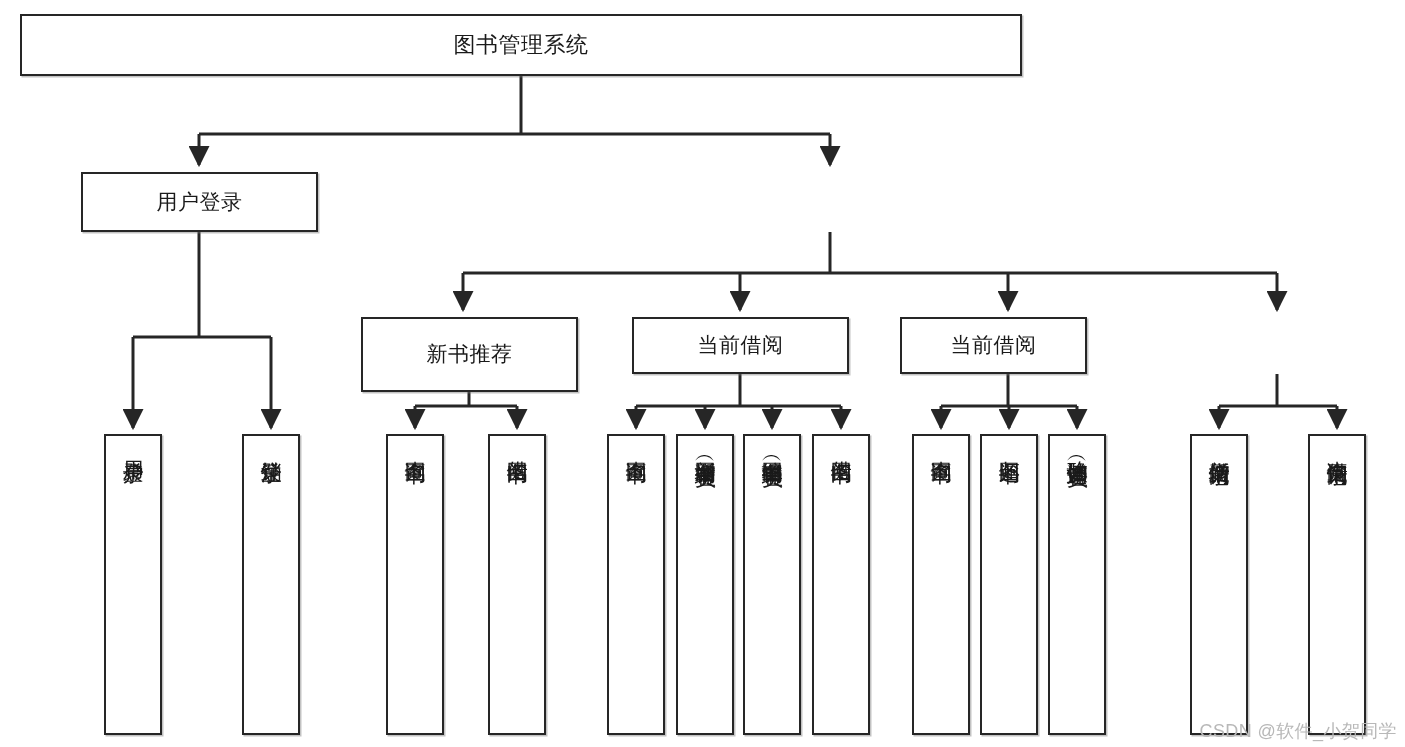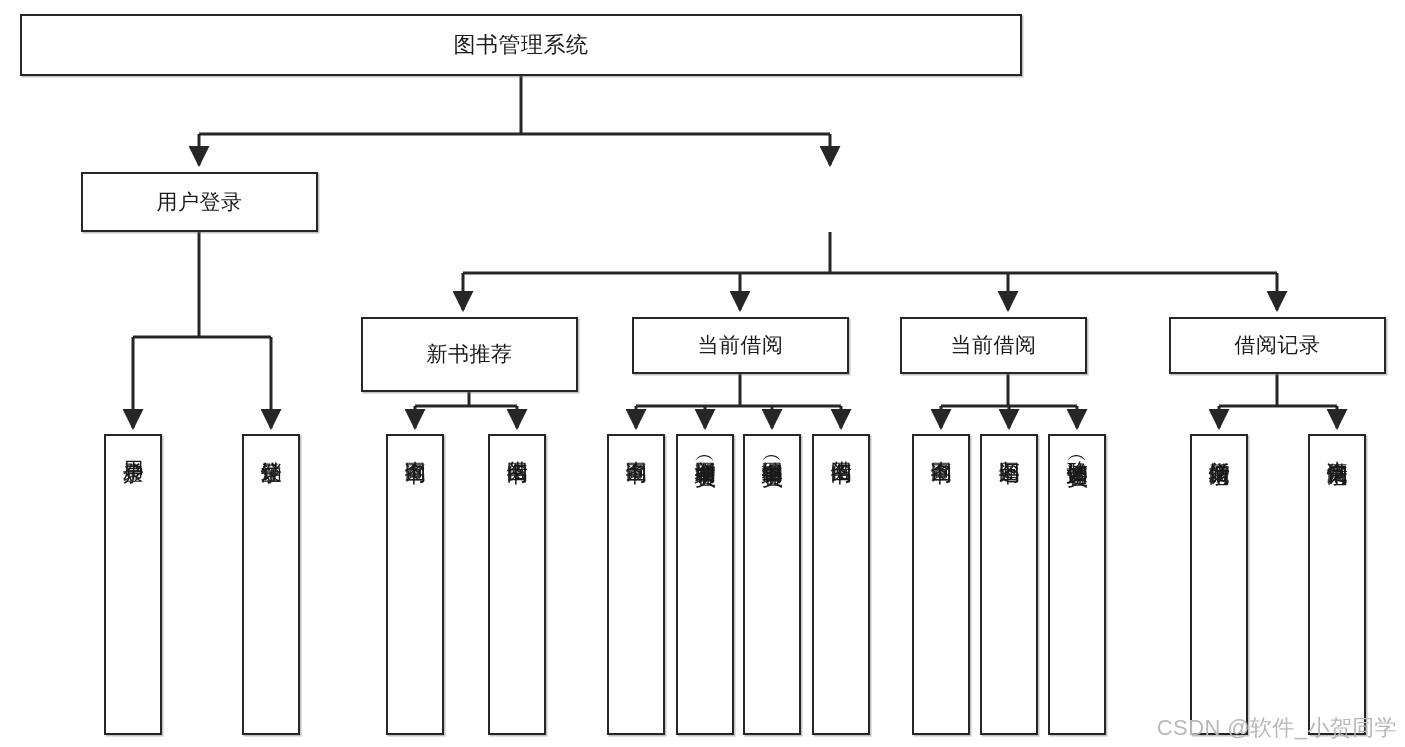--- a/index.html
+++ b/index.html
@@ -66,21 +66,21 @@
     white-space: nowrap;
     max-height: 282px;
   }
   .node.vert.tall .label {
     max-height: 292px;
   }
   #watermark {
     position: absolute;
     right: 8px;
     bottom: 4px;
-    font-size: 22px;
+    font-size: 18px;
     color: #b8b8b8;
     white-space: nowrap;
     letter-spacing: 0.4px;
   }
 </style>
 </head>
 <body>
 
 <div id="diagram-root">
 
@@ -144,23 +144,20 @@
 
   <div class="node horiz" style="left:361px; top:317px; width:217px; height:75px;">
     <span class="label">新书推荐</span>
   </div>
   <div class="node horiz" style="left:632px; top:317px; width:217px; height:57px;">
     <span class="label">当前借阅</span>
   </div>
   <div class="node horiz" style="left:900px; top:317px; width:187px; height:57px;">
     <span class="label">当前借阅</span>
   </div>
-  <div class="node horiz" style="left:1169px; top:317px; width:217px; height:57px;">
-    <span class="label">借阅记录</span>
-  </div>
 
   <div class="node vert" style="left:104px; top:434px; width:58px; height:301px;">
     <span class="label">用户登录</span>
   </div>
   <div class="node vert" style="left:242px; top:434px; width:58px; height:301px;">
     <span class="label">注销登录</span>
   </div>
 
   <div class="node vert" style="left:386px; top:434px; width:58px; height:301px;">
     <span class="label">查询图书</span>

